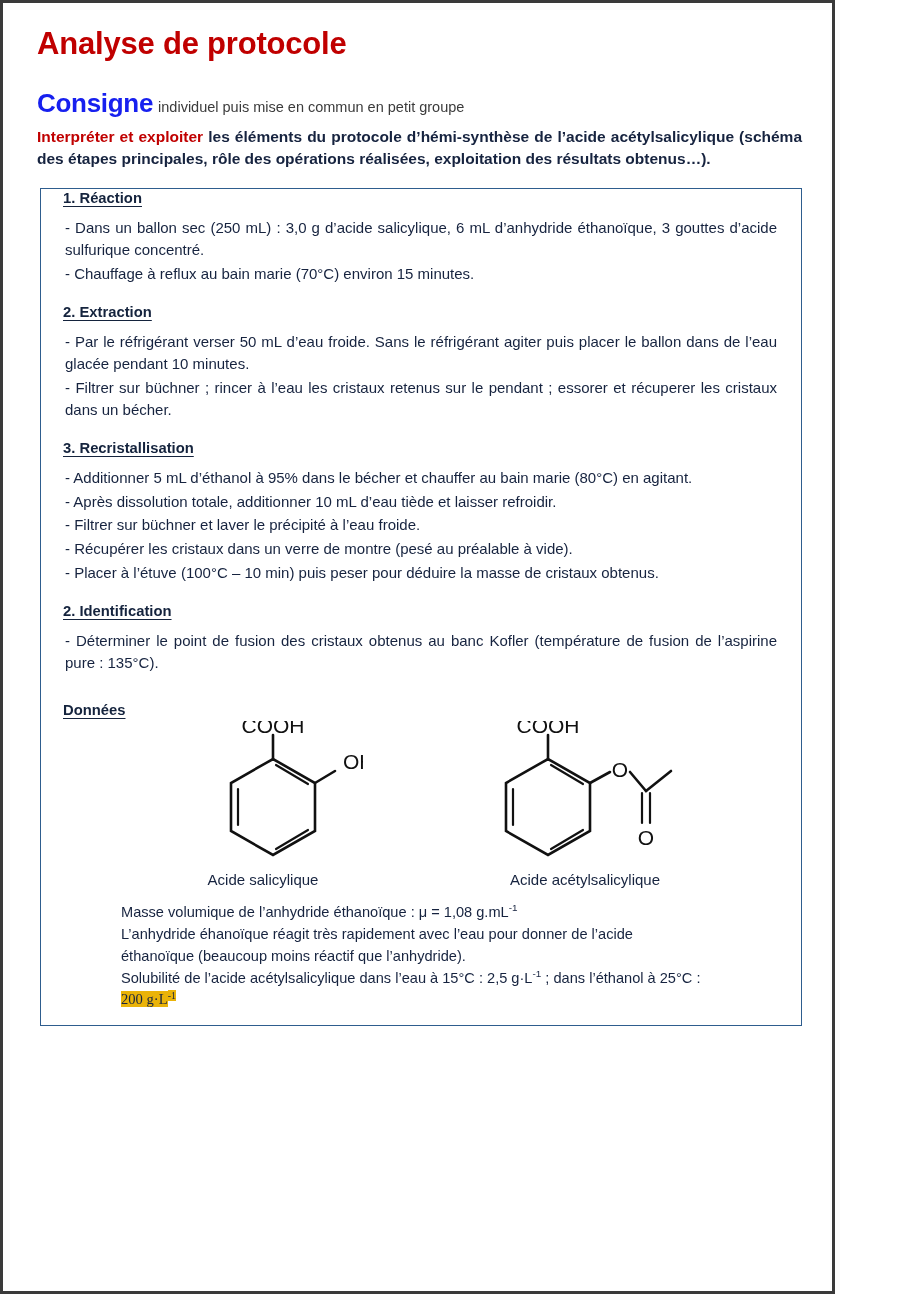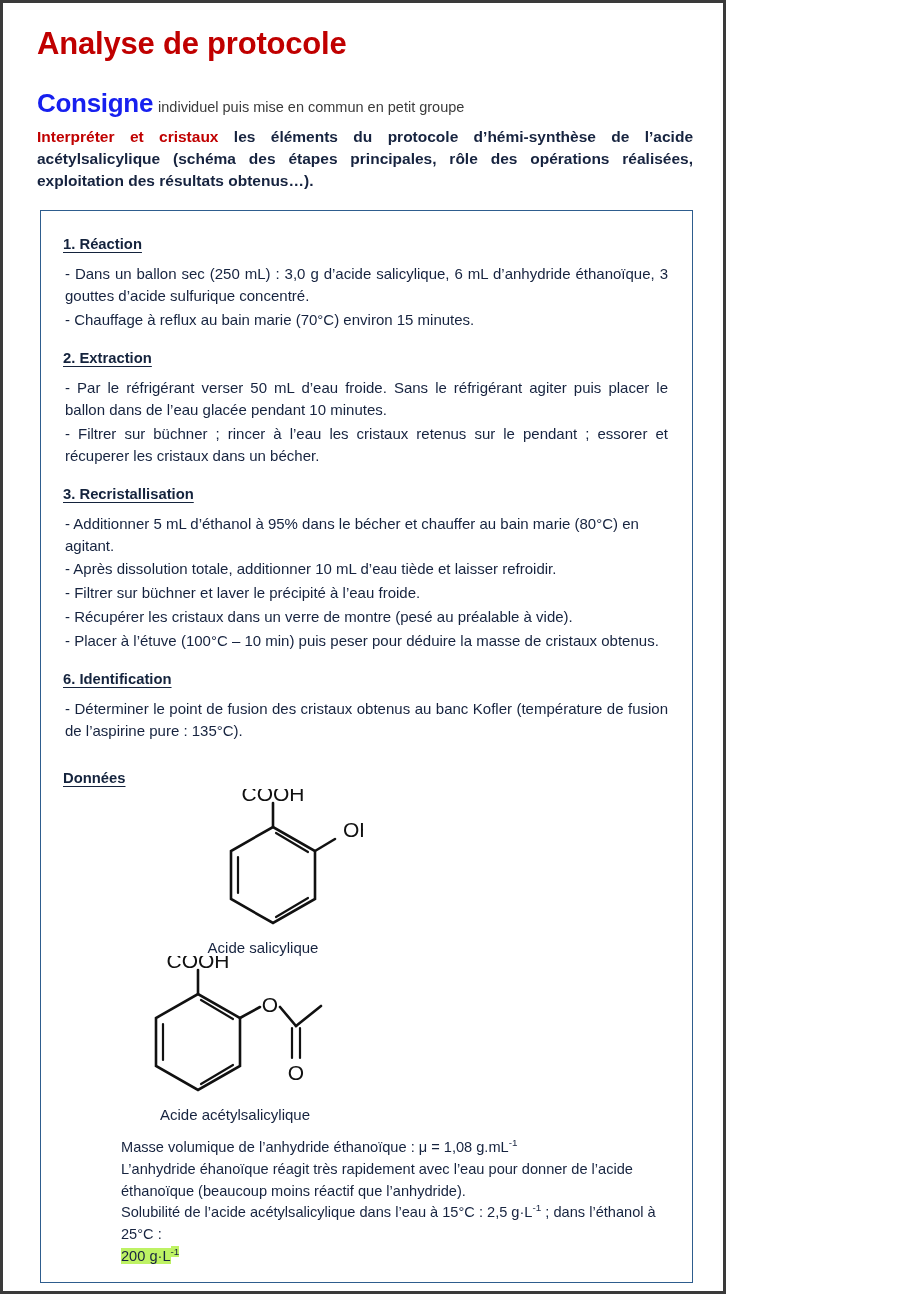--- a/index.html
+++ b/index.html
@@ -6,21 +6,21 @@
     margin: 0;
     padding: 0;
     background: #ffffff;
   }
   body {
     font-family: "Liberation Sans", sans-serif;
     color: #1a1a1a;
   }
   .page {
     position: relative;
-    width: 726px;
+    width: 835px;
     height: 1294px;
     box-sizing: border-box;
     background: #ffffff;
     border: 3px solid #3a3a3a;
     overflow: hidden;
   }
   .page-inner {
     padding: 16px 26px 0 30px;
   }
 
@@ -61,21 +61,21 @@
   }
   .consigne-em {
     color: #c00000;
   }
 
   
   .protocol-box {
     margin: 18px 4px 0 7px;
     border: 1.6px solid #2e5d8e;
     box-sizing: border-box;
-    padding: 24px 22px 14px 22px;
+    padding: 0 22px 14px 22px;
     background: #ffffff;
   }
   .sec-head {
     font-size: 14.8px;
     font-weight: bold;
     color: #14233d;
     text-decoration: underline;
     text-underline-offset: 3px;
     margin: 0 0 2px 0;
     display: inline-block;
@@ -106,21 +106,20 @@
     color: #14233d;
     text-decoration: underline;
     text-underline-offset: 3px;
     display: inline-block;
     margin-top: 26px;
   }
   .structures {
     display: flex;
     justify-content: flex-start;
     margin-top: 2px;
-    flex-direction: column;
   }
   .struct {
     width: 300px;
     text-align: center;
   }
   .struct:first-child {
     margin-left: 50px;
   }
   .struct:last-child {
     margin-left: 22px;
@@ -138,42 +137,43 @@
   .notes {
     margin: 14px 0 0 58px;
     font-size: 14.6px;
     color: #16233f;
     line-height: 1.5;
   }
   .notes p {
     margin: 0;
   }
   .hl {
-    background: #bef264;
+    background: #eab308;
+    font-family: Liberation Serif, serif;
   }
   sup {
     font-size: 0.68em;
     vertical-align: super;
     line-height: 0;
   }
 </style>
 </head>
 <body>
 
 <div class="page">
   <div class="page-inner">
 
     <div class="doc-title">Analyse de protocole</div>
 
     <div class="consigne-line">
       <span class="consigne-word">Consigne</span><span class="consigne-sub">individuel puis mise en commun en petit groupe</span>
     </div>
 
     <div class="consigne-body">
-      <span class="consigne-em">Interpréter et cristaux</span><span> les éléments du protocole d’hémi-synthèse de l’acide acétylsalicylique (schéma des étapes principales, rôle des opérations réalisées, exploitation des résultats obtenus…).</span>
+      <span class="consigne-em">Interpréter et exploiter</span><span> les éléments du protocole d’hémi-synthèse de l’acide acétylsalicylique (schéma des étapes principales, rôle des opérations réalisées, exploitation des résultats obtenus…).</span>
     </div>
 
     <div class="protocol-box">
 
       
       <div class="sec-head-wrap">
         <div class="sec-head">1. Réaction</div>
         <div class="sec-body">
           <p class="justify">- Dans un ballon sec (250 mL) : 3,0 g d’acide salicylique, 6 mL d’anhydride éthanoïque, 3 gouttes d’acide sulfurique concentré.</p>
           <p>- Chauffage à reflux au bain marie (70°C) environ 15 minutes.</p>
@@ -196,21 +196,21 @@
           <p>- Additionner 5 mL d’éthanol à 95% dans le bécher et chauffer au bain marie (80°C) en agitant.</p>
           <p>- Après dissolution totale, additionner 10 mL d’eau tiède et laisser refroidir.</p>
           <p>- Filtrer sur büchner et laver le précipité à l’eau froide.</p>
           <p>- Récupérer les cristaux dans un verre de montre (pesé au préalable à vide).</p>
           <p>- Placer à l’étuve (100°C – 10 min) puis peser pour déduire la masse de cristaux obtenus.</p>
         </div>
       </div>
 
       
       <div class="sec-head-wrap">
-        <div class="sec-head">6. Identification </div>
+        <div class="sec-head">2. Identification </div>
         <div class="sec-body">
           <p class="justify">- Déterminer le point de fusion des cristaux obtenus au banc Kofler (température de fusion de l’aspirine pure : 135°C).</p>
         </div>
       </div>
 
       
 
       
       <div class="donnees-head">Données</div>
 

